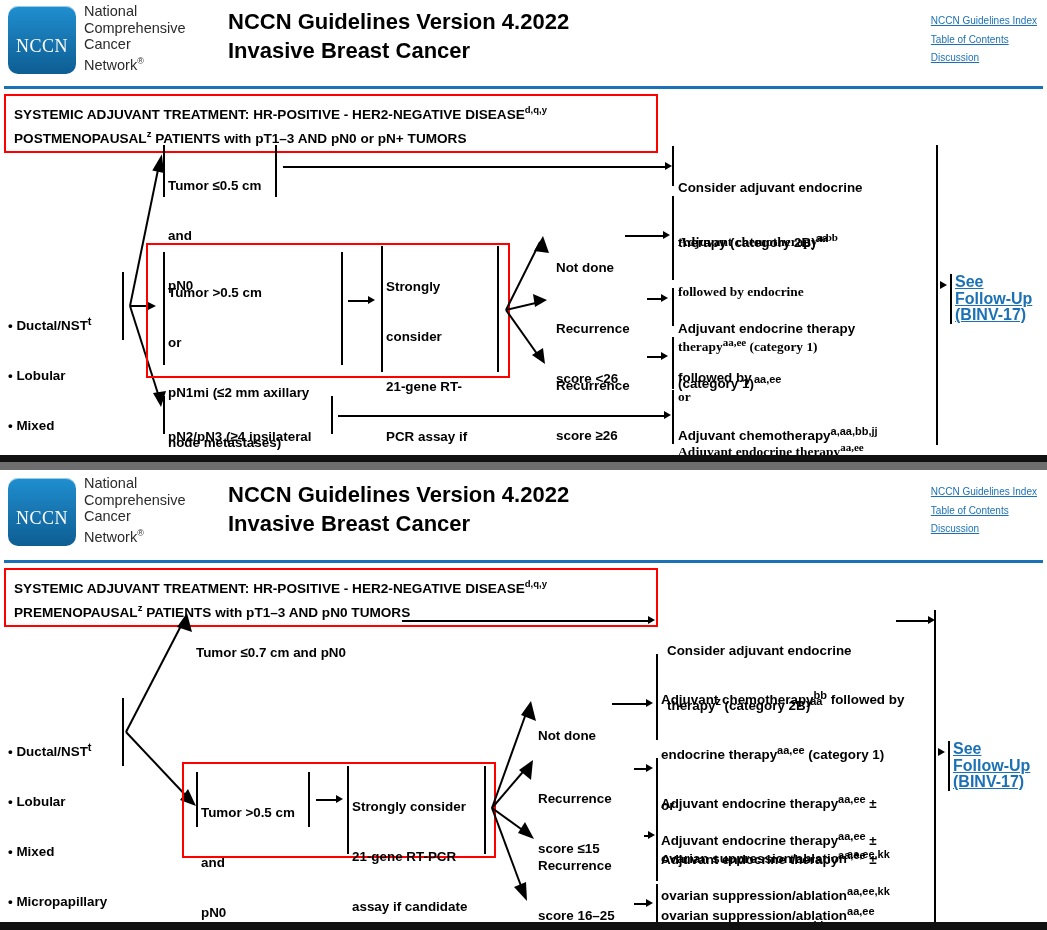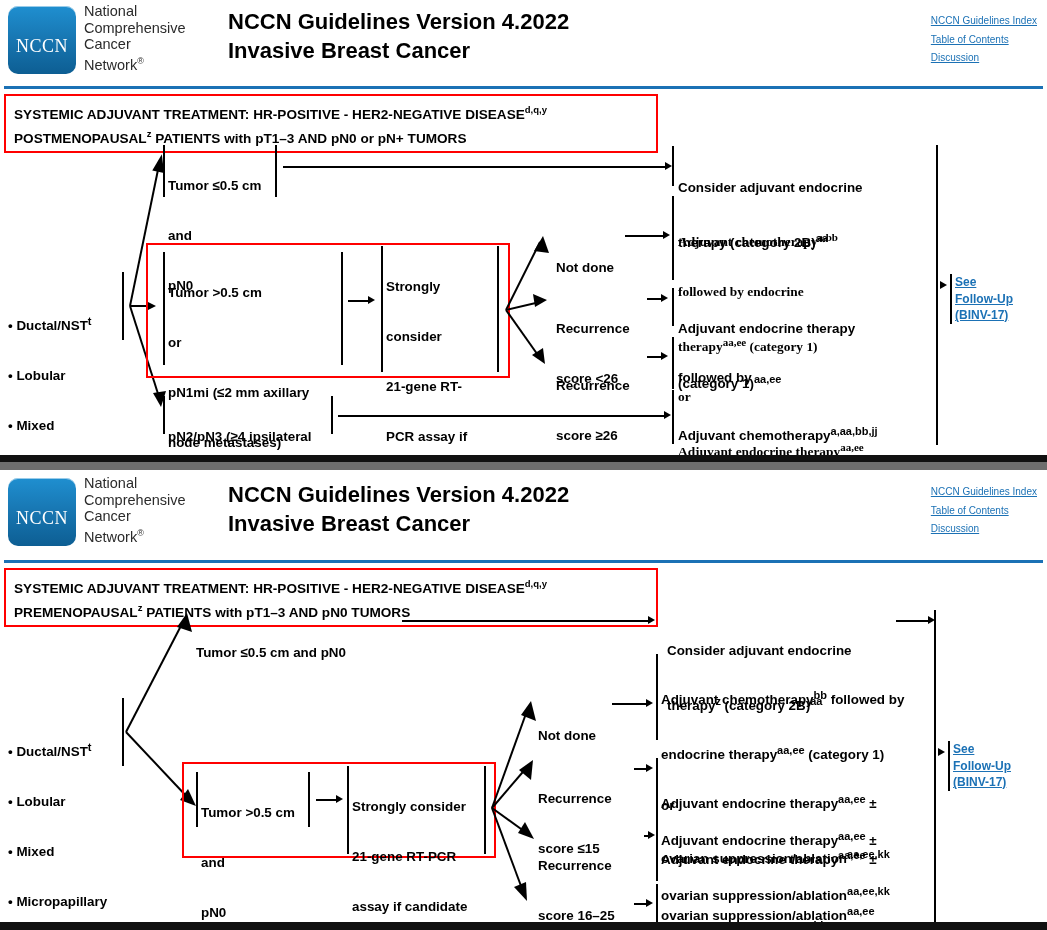--- a/index.html
+++ b/index.html
@@ -42,21 +42,21 @@
   
   .diagram{position:absolute;left:0;top:0;width:1047px;height:100%;}
   .tx{position:absolute;font-size:13.4px;font-weight:bold;line-height:16.6px;color:#000;
         white-space:pre;}
   .tx sup{font-size:11px;font-weight:bold;}
   .bar{position:absolute;width:2px;background:#000;}
   .redbox{position:absolute;border:2.5px solid #f00;background:transparent;}
   .hline{position:absolute;height:1.6px;background:#000;}
   .arrowhead{position:absolute;width:0;height:0;border-left:7px solid #000;
         border-top:4.5px solid transparent;border-bottom:4.5px solid transparent;}
-  .followup{position:absolute;font-size:12px;font-weight:bold;line-height:16.6px;color:#1b71b5;}
+  .followup{position:absolute;font-size:16px;font-weight:bold;line-height:16.6px;color:#1b71b5;}
   .followup a{color:#1b71b5;text-decoration:underline;display:block;cursor:pointer;}
   svg.ln{position:absolute;left:0;top:0;overflow:visible;pointer-events:none;}
 </style>
 </head>
 <body>
 
 <div class="page">
 
   <div class="edge-l"></div>
   <div class="edge-r"></div>
@@ -274,21 +274,21 @@
       <div class="bar" style="left:122px;top:228px;height:68px;"></div>
 
       <svg class="ln" width="1047" height="460">
         <line x1="126" y1="262" x2="184" y2="150" stroke="#000" stroke-width="2"></line>
         <polygon points="187,143 192,162 177,157" fill="#000"></polygon>
         <line x1="126" y1="262" x2="190" y2="330" stroke="#000" stroke-width="2"></line>
         <polygon points="196,336 180,330 188,319" fill="#000"></polygon>
       </svg>
 
       <div class="tx" style="left:196px;top:142px;">
-        <div>Tumor ≤0.5 cm and pN0</div>
+        <div>Tumor ≤0.7 cm and pN0</div>
       </div>
       <div class="hline" style="left:402px;top:150px;width:248px;"></div>
       <div class="arrowhead" style="left:648px;top:146px;"></div>
 
       <div class="tx" style="left:667px;top:140px;">
         <div>Consider adjuvant endocrine</div>
         <div><span>therapy</span><sup>z</sup><span> (category 2B)</span><sup>aa</sup></div>
       </div>
       <div class="hline" style="left:896px;top:150px;width:34px;"></div>
       <div class="arrowhead" style="left:928px;top:146px;"></div>

